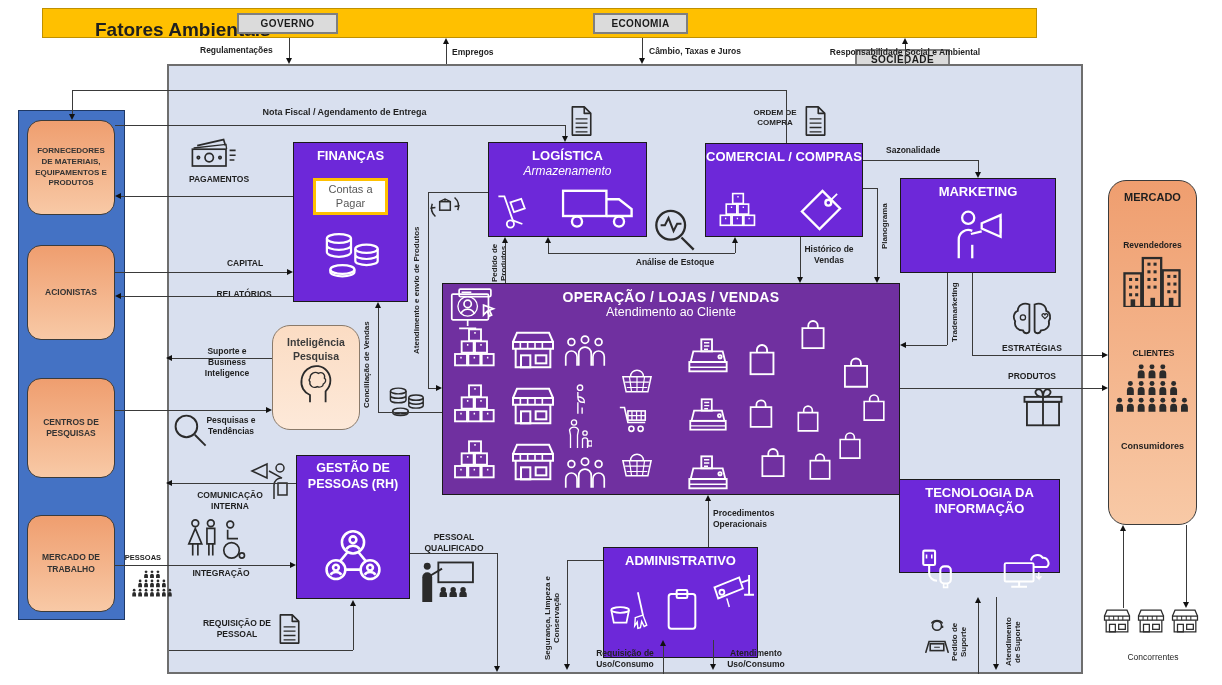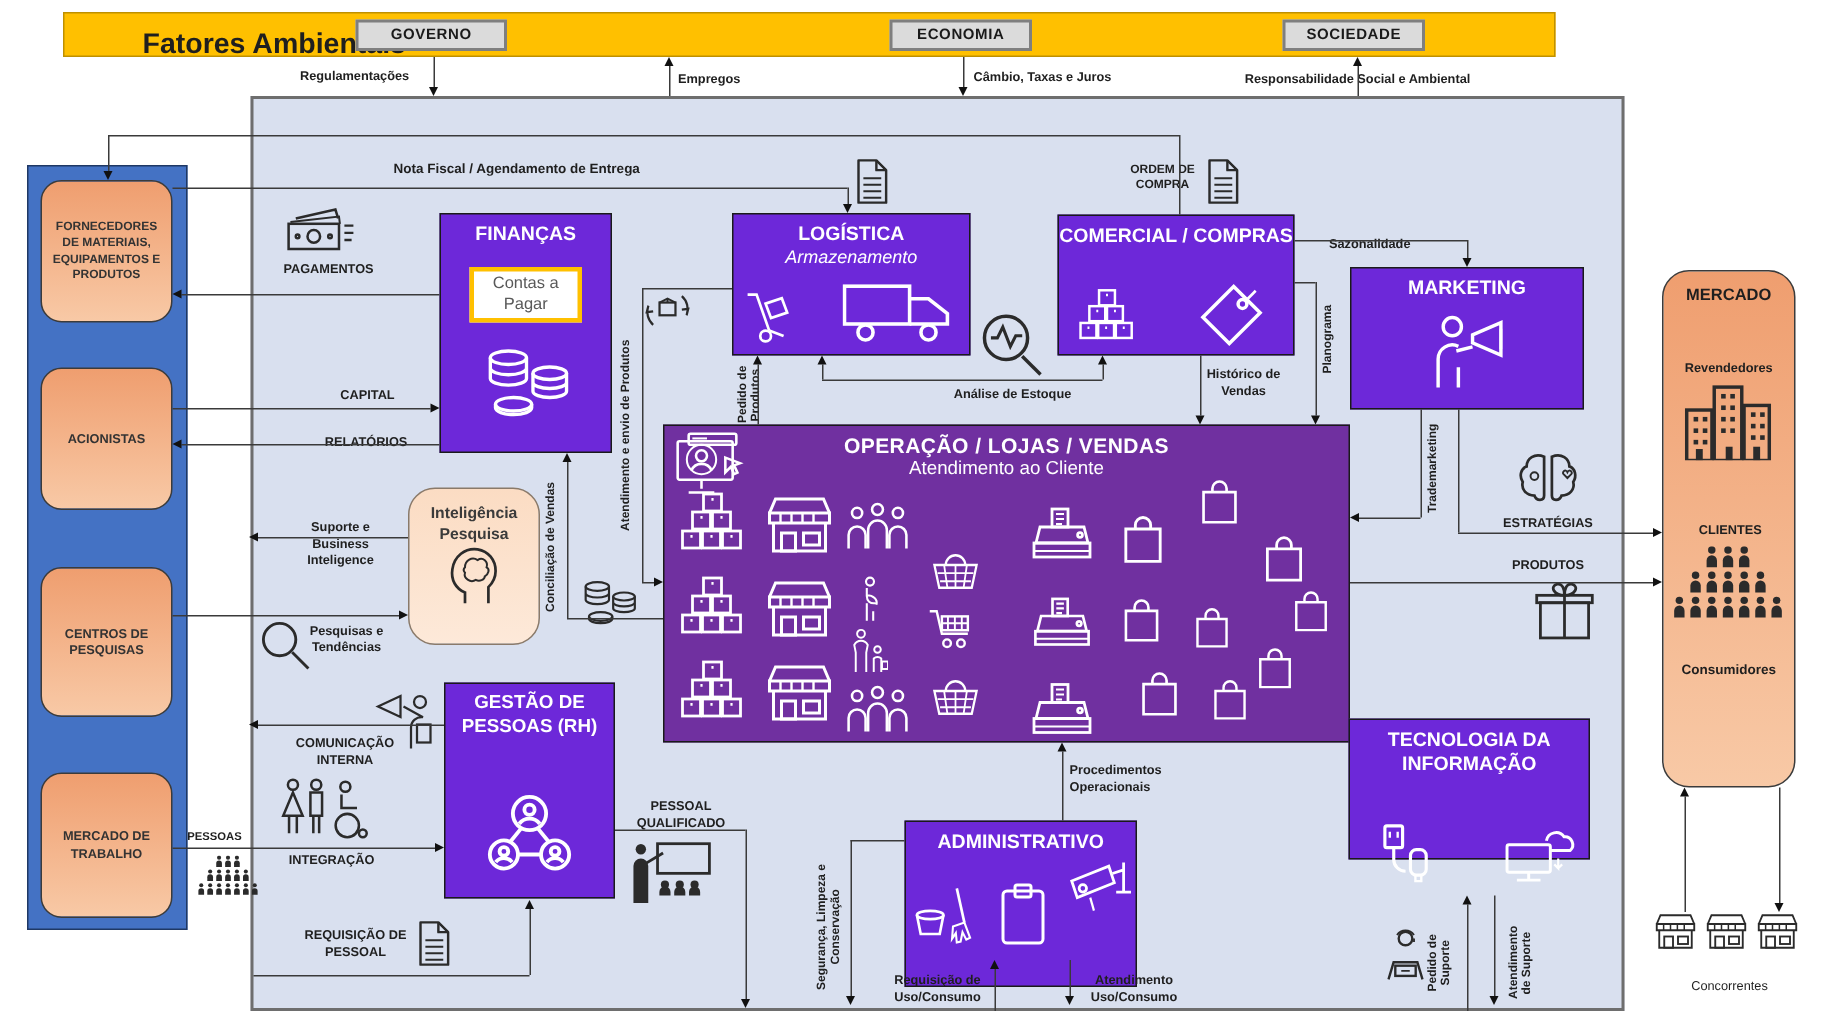--- a/index.html
+++ b/index.html
@@ -422,21 +422,21 @@
 </defs>
 </svg>
 
 <div class="canvas">
 
   <div class="envbar">
     <span class="envtitle">Fatores Ambientais</span>
   </div>
   <div class="factor" style="left:237px;width:101px;">GOVERNO</div>
   <div class="factor" style="left:593px;width:95px;">ECONOMIA</div>
-  <div class="factor" style="left:855px;width:95px;">SOCIEDADE</div>
+  <div class="factor" style="left:855px;width:95px;margin-top:36px;">SOCIEDADE</div>
 
   <div class="lbl lt" style="left:200px;top:45px;width:90px;">Regulamentações</div>
   <div class="lbl lt" style="left:452px;top:47px;width:60px;">Empregos</div>
   <div class="lbl lt" style="left:649px;top:46px;width:120px;">Câmbio, Taxas e Juros</div>
   <div class="lbl" style="left:825px;top:47px;width:160px;">Responsabilidade Social e Ambiental</div>
 
   <div class="main"></div>
 
   <div class="strip"></div>
   <div class="obox" style="left:27px;top:120px;width:88px;height:95px;">FORNECEDORES DE MATERIAIS, EQUIPAMENTOS E PRODUTOS</div>
@@ -621,21 +621,21 @@
       <use href="#s-moncloud"></use>
     </svg>
 
   <div class="lbl" style="left:252px;top:107px;width:185px;font-size:9px;">Nota Fiscal / Agendamento de Entrega</div>
   <div class="lbl" style="left:748px;top:108px;width:54px;font-size:8px;">ORDEM DE COMPRA</div>
   <div class="lbl" style="left:186px;top:174px;width:66px;">PAGAMENTOS</div>
   <div class="lbl" style="left:218px;top:258px;width:54px;">CAPITAL</div>
   <div class="lbl" style="left:212px;top:289px;width:64px;">RELATÓRIOS</div>
   <div class="lbl" style="left:196px;top:346px;width:62px;">Suporte e Business Inteligence</div>
   <div class="lbl" style="left:200px;top:415px;width:62px;">Pesquisas e Tendências</div>
-  <div class="lbl lt" style="left:886px;top:145px;width:70px;margin-top:12px;">Sazonalidade</div>
+  <div class="lbl lt" style="left:886px;top:145px;width:70px;">Sazonalidade</div>
   <div class="lbl" style="left:630px;top:257px;width:90px;">Análise de Estoque</div>
   <div class="lbl" style="left:800px;top:244px;width:58px;">Histórico de Vendas</div>
   <div class="lbl" style="left:998px;top:343px;width:68px;">ESTRATÉGIAS</div>
   <div class="lbl" style="left:1000px;top:371px;width:64px;">PRODUTOS</div>
   <div class="lbl" style="left:194px;top:490px;width:72px;">COMUNICAÇÃO INTERNA</div>
   <div class="lbl" style="left:188px;top:568px;width:66px;">INTEGRAÇÃO</div>
   <div class="lbl" style="left:122px;top:553px;width:42px;font-size:7.5px;">PESSOAS</div>
   <div class="lbl" style="left:200px;top:618px;width:74px;">REQUISIÇÃO DE PESSOAL</div>
   <div class="lbl" style="left:413px;top:532px;width:82px;">PESSOAL QUALIFICADO</div>
   <div class="lbl lt" style="left:713px;top:508px;width:86px;">Procedimentos Operacionais</div>

